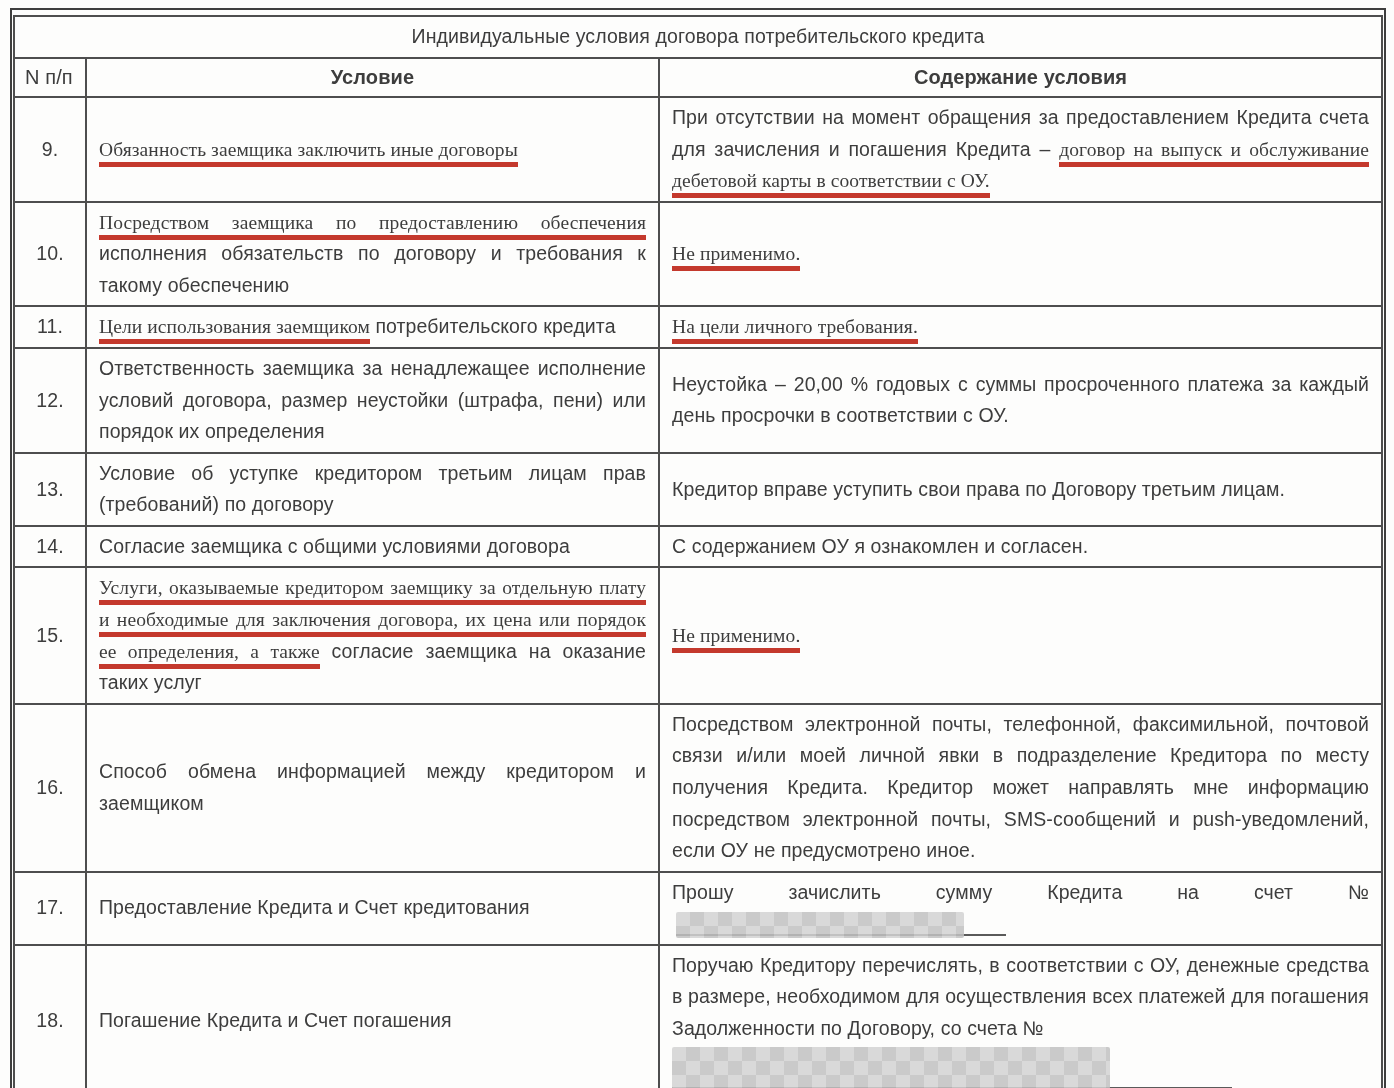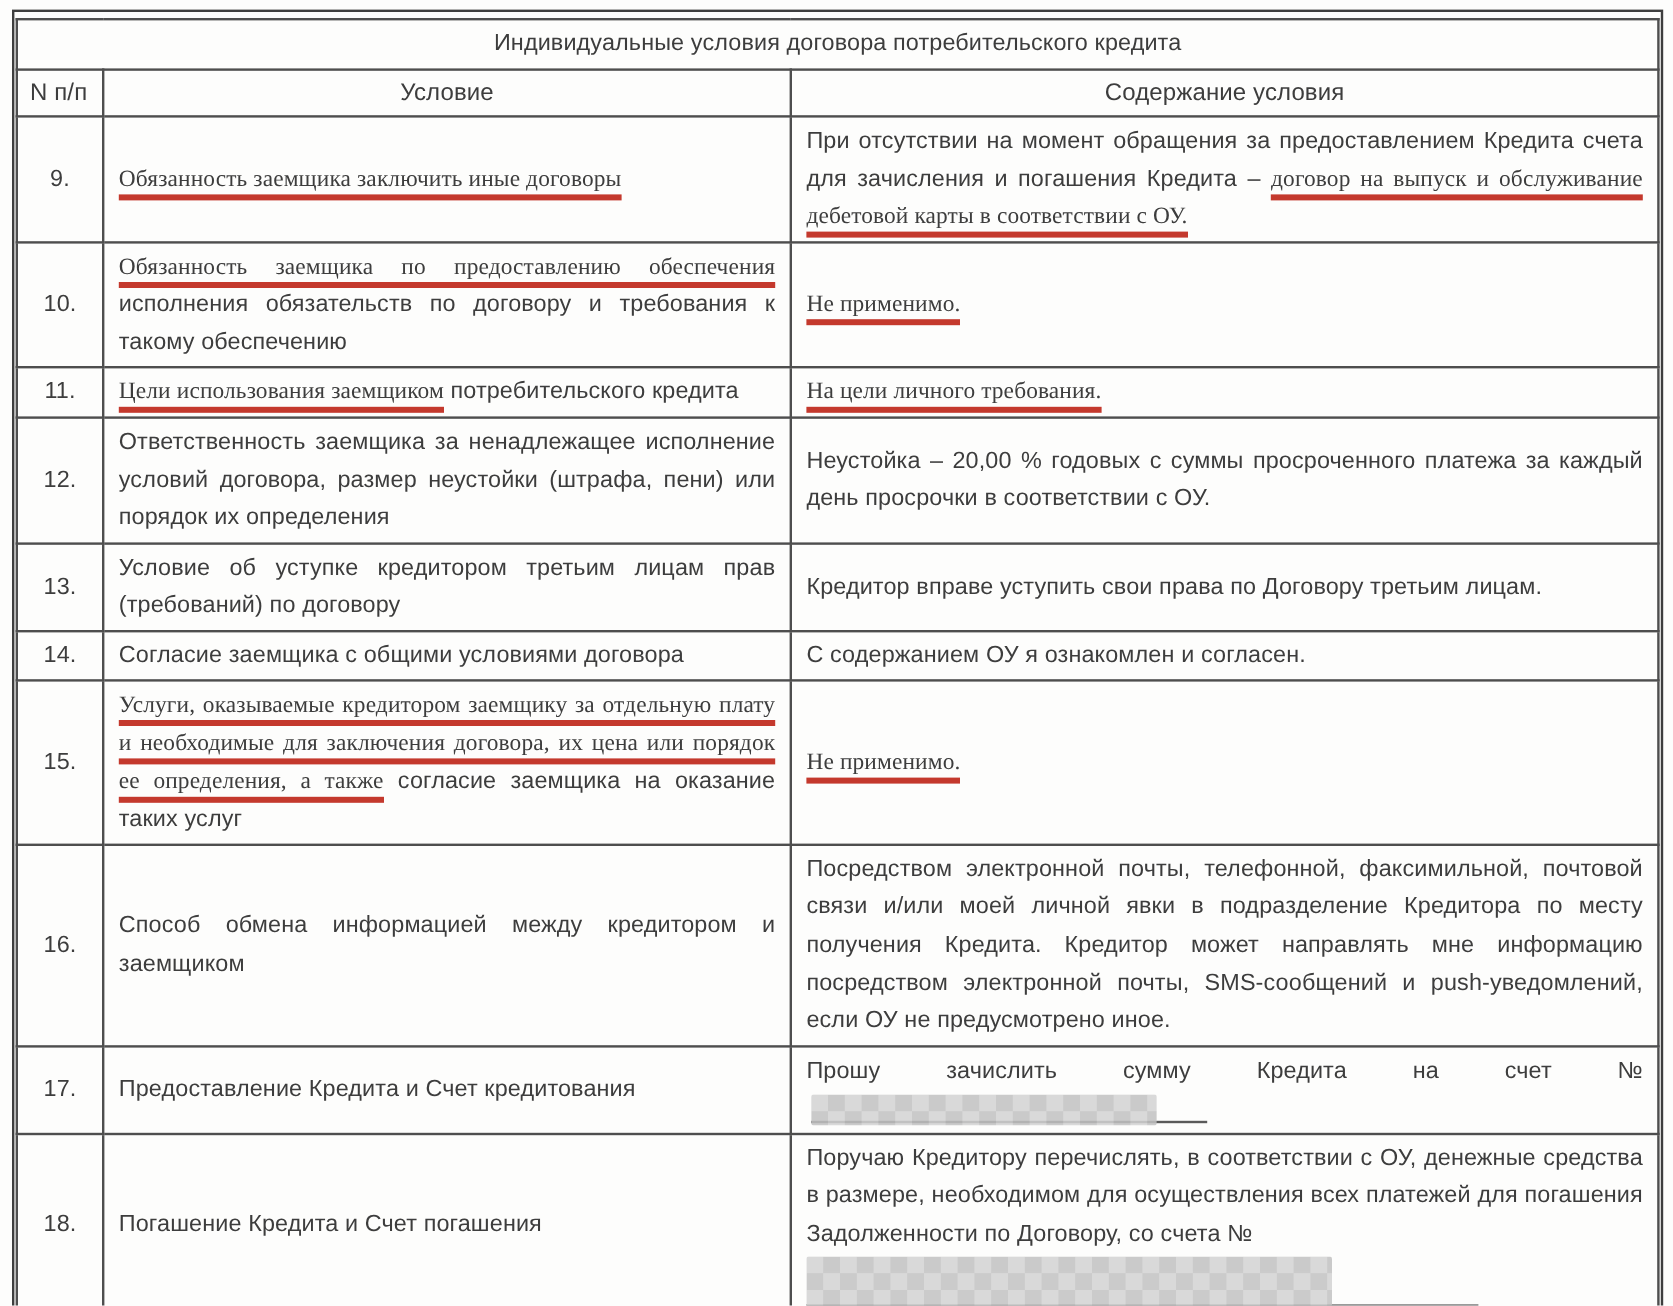--- a/index.html
+++ b/index.html
@@ -30,21 +30,21 @@
     letter-spacing:.1px;
   }
   td.t-title{
     text-align:center;
     padding:1px 8px 3px 8px;
     font-size:20.5px;
     border-radius:14px;
   }
   tr.hdr td{padding:2px 10px 3px 10px;font-size:20px;}
   td.h-num{text-align:left;padding-left:4px;}
-  td.h-cond,td.h-cont{text-align:center;}
+  td.h-cond,td.h-cont{text-align:center;font-weight:bold;}
   col.num{width:72px;}
   col.cond{width:573px;}
   td.c-num{text-align:center;padding:4px 4px;}
   td.c-cond,td.c-cont{text-align:justify;border-radius:24px;}
   
   .rl{
     border-bottom:5px solid #c4392d;
     padding-bottom:2px;
     -webkit-box-decoration-break:clone;
     box-decoration-break:clone;
@@ -93,21 +93,21 @@
     </tr>
 
     <tr>
       <td class="c-num">9.</td>
       <td class="c-cond"><span class="rl">Обязанность заемщика заключить иные договоры</span></td>
       <td class="c-cont"><span>При отсутствии на момент обращения за предоставлением Кредита счета для зачисления и погашения Кредита – </span><span class="rl">договор на выпуск и обслуживание дебетовой карты в соответствии с ОУ.</span></td>
     </tr>
 
     <tr>
       <td class="c-num">10.</td>
-      <td class="c-cond"><span class="rl">Обязанность заемщика по предоставлению обеспечения</span><span> исполнения обязательств по договору и требования к такому обеспечению</span></td>
+      <td class="c-cond"><span class="rl">Посредством заемщика по предоставлению обеспечения</span><span> исполнения обязательств по договору и требования к такому обеспечению</span></td>
       <td class="c-cont"><span class="rl">Не применимо.</span></td>
     </tr>
 
     <tr>
       <td class="c-num">11.</td>
       <td class="c-cond"><span class="rl">Цели использования заемщиком</span><span> потребительского кредита</span></td>
       <td class="c-cont"><span class="rl">На цели личного требования.</span></td>
     </tr>
 
     <tr>

